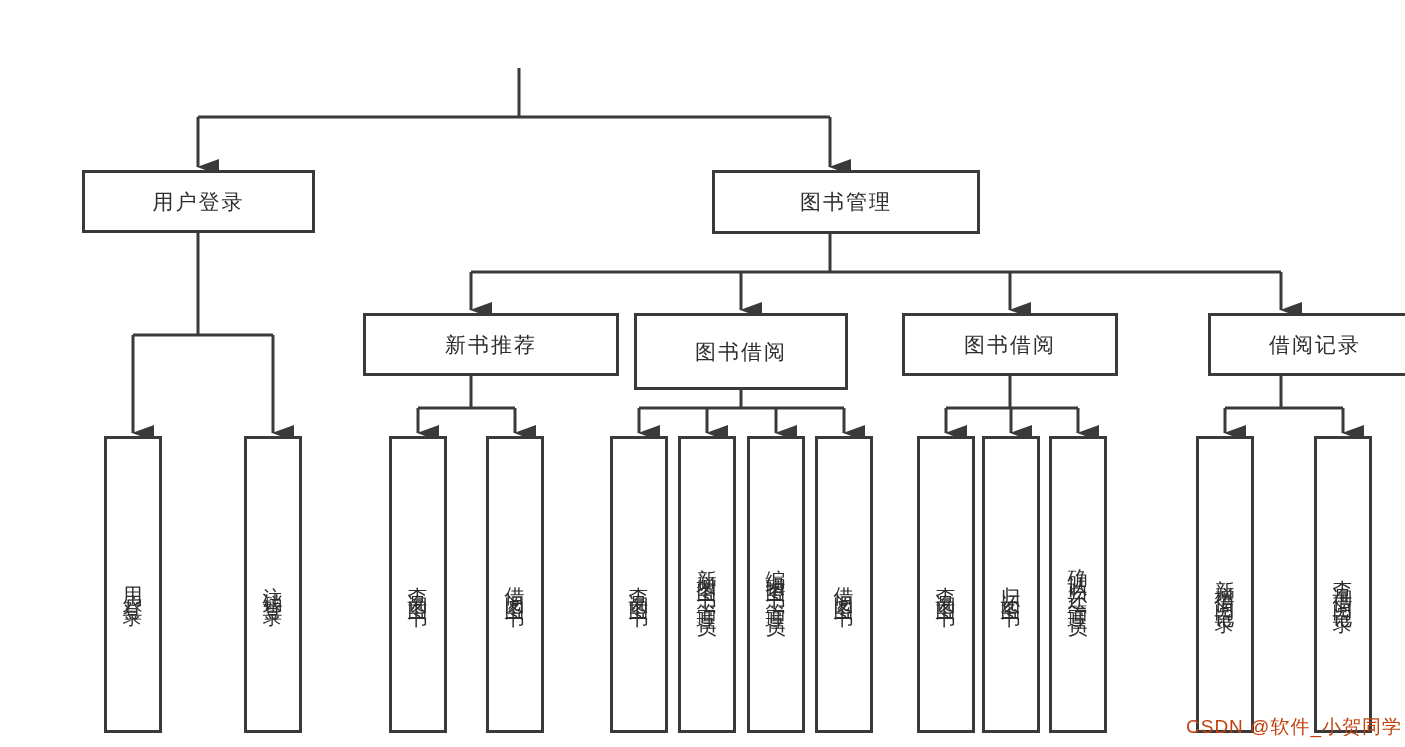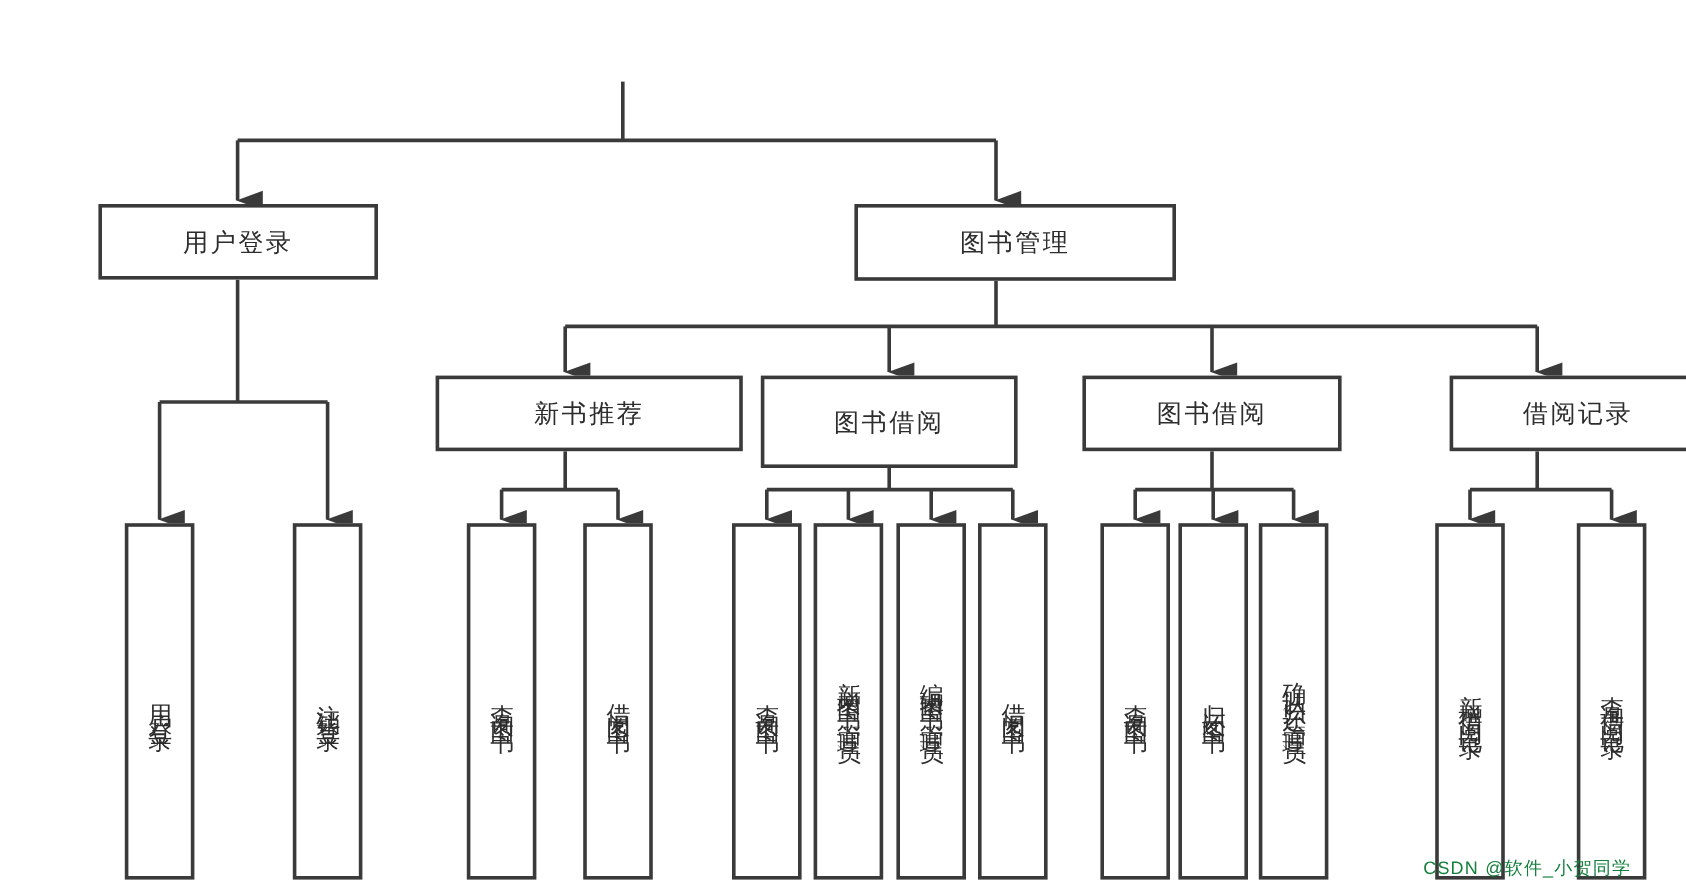--- a/index.html
+++ b/index.html
@@ -44,23 +44,23 @@
     font-size: 20px;
     letter-spacing: 7px;
     line-height: 1;
     color: #2d2d2d;
     white-space: nowrap;
   }
   .watermark {
     position: absolute;
     left: 1186px;
     top: 714px;
-    font-size: 15px;
+    font-size: 19px;
     letter-spacing: 1px;
-    color: #15803d;
+    color: #c2410c;
     z-index: 5;
     white-space: nowrap;
   }
 </style>
 </head>
 <body>
 
 <div class="canvas">
 
   <svg class="wires" width="1405" height="747" viewBox="0 0 1405 747" xmlns="http://www.w3.org/2000/svg">

